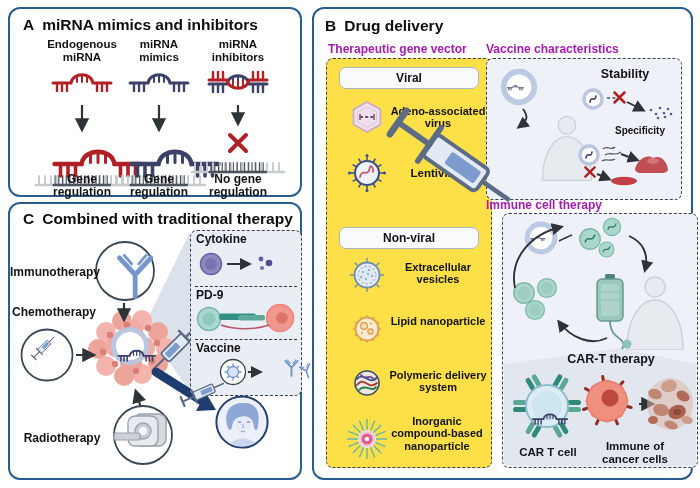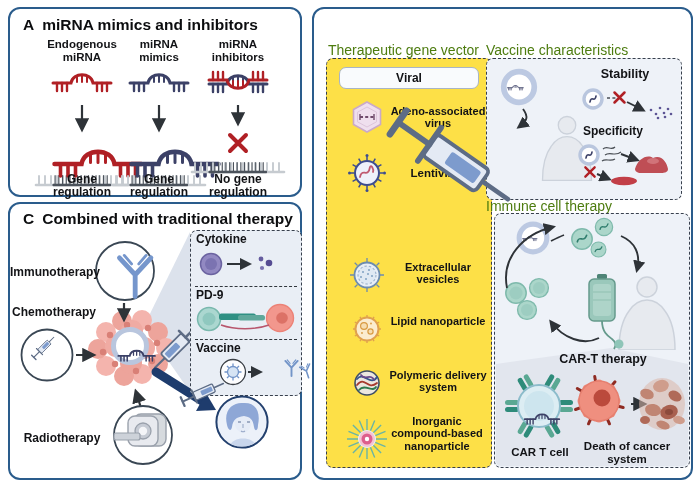--- a/index.html
+++ b/index.html
@@ -4,21 +4,21 @@
 <style>
   html,body{margin:0;padding:0;background:#fff;}
   .fig{position:relative;width:700px;height:488px;background:#fff;overflow:hidden;
        font-family:"Liberation Sans",sans-serif;border-radius:31px;-webkit-font-smoothing:antialiased;}
   .abs{position:absolute;}
   svg.abs{overflow:visible;}
   .panel{position:absolute;background:#fff;border:2.6px solid #2a5c8c;border-radius:12px;box-sizing:border-box;}
   .ptitle{position:absolute;font-size:15.5px;font-weight:bold;color:#0c0d0f;white-space:nowrap;}
   .pletter{margin-right:8px;}
   .lbl{position:absolute;font-weight:bold;color:#121316;text-align:center;line-height:1.12;}
-  .hdr{position:absolute;font-weight:normal;color:#4d7c0f;font-size:14px;white-space:nowrap;}
+  .hdr{position:absolute;font-weight:bold;color:#a21caf;font-size:12px;white-space:nowrap;}
   .dashbox{position:absolute;background:#fde047;border:1.6px dashed #38404d;border-radius:7px;box-sizing:border-box;}
   .pill{position:absolute;background:#f9fbfd;border:1.3px solid #a9b5c5;border-radius:7px;
         font-weight:bold;font-size:12px;text-align:center;color:#101114;box-sizing:border-box;}
   .insetdiv{position:absolute;left:4px;right:4px;border-top:1.7px dashed #30363d;}
   .platform{position:absolute;background:#e2e6ee;}
   .red{color:#c62a2e;}
 </style>
 </head>
 <body>
 
@@ -290,20 +290,21 @@
       <path d="M16,52 C18,42 40,42 42,52 L42,56 H16 Z" fill="#c9d6ec"></path>
       <ellipse cx="29" cy="28" rx="8.5" ry="10.5" fill="#e6ecf7"></ellipse>
       <path d="M13,31 C9,15 20,8 29,9 C41,8 47,17 44,31 C44,37 41,38 40,33 C39,25 36,23 30,22 C22,23 19,26 18,33 C17,38 14,36 13,31 Z" fill="#8ea7d6"></path>
       <path d="M24,28 h3 M33,28 h3" stroke="#5a6e94" stroke-width="1.2"></path>
       <path d="M29,30 v4 M27,37 q2,1.6 4,0" stroke="#9aabc9" stroke-width="1.1" fill="none"></path>
     </g>
   </svg>
 </section>
 
 <section class="panel" style="left:312px;top:7px;width:381px;height:473px">
+  <div class="ptitle" style="left:11px;top:8px"><span class="pletter">B</span><span>Drug delivery</span></div>
 
   <div class="hdr" style="left:14px;top:33px">Therapeutic gene vector</div>
 
   <div class="dashbox" style="left:12px;top:49px;width:166px;height:410px">
     <div class="pill" style="left:12px;top:8px;width:140px;height:22px;line-height:21px">Viral</div>
 
     <svg class="abs" style="left:22px;top:40px" width="36" height="36">
       <polygon points="18,3 31.5,10.5 31.5,25.5 18,33 4.5,25.5 4.5,10.5" fill="#efdfee" stroke="#caa9c8" stroke-width="1.6"></polygon>
       <polygon points="18,8 27.5,13.2 27.5,22.8 18,28 8.5,22.8 8.5,13.2" fill="none" stroke="#ddc5db" stroke-width="1"></polygon>
       <path d="M11,18 H25" stroke="#6f4a6b" stroke-width="1.8" stroke-dasharray="3,2.2"></path>
@@ -315,20 +316,21 @@
       <path d="M32.5,20 H36.5 M30.9,26.3 L34.4,28.3 M26.3,30.9 L28.3,34.4 M20,32.5 V36.5 M13.7,30.9 L11.7,34.4 M9.1,26.3 L5.6,28.3 M7.5,20 H3.5 M9.1,13.7 L5.6,11.7 M13.7,9.1 L11.7,5.6 M20,7.5 V3.5 M26.3,9.1 L28.3,5.6 M30.9,13.7 L34.4,11.7" stroke="#3d4c8f" stroke-width="1.5"></path>
       <circle cx="37.5" cy="20" r="1.5" fill="#3d4c8f"></circle>
           <circle cx="20" cy="2.5" r="1.5" fill="#3d4c8f"></circle>
           <circle cx="2.5" cy="20" r="1.5" fill="#3d4c8f"></circle>
           <circle cx="20" cy="37.5" r="1.5" fill="#3d4c8f"></circle>
       <circle cx="20" cy="20" r="12" fill="#eef1fa" stroke="#3d4c8f" stroke-width="2"></circle>
       <path d="M13,24 C15,14 21,26 23,14 C24,11 27,16 26,19" stroke="#c05a70" stroke-width="1.8" fill="none" stroke-linecap="round"></path>
     </svg>
     <div class="lbl" style="left:58px;top:108px;width:106px;font-size:11.5px">Lentivirus</div>
 
+    <div class="pill" style="left:12px;top:168px;width:140px;height:22px;line-height:21px">Non-viral</div>
 
     <svg class="abs" style="left:20px;top:196px" width="40" height="40">
       <path d="M33,20 h4 M20,33 v4 M7,20 h-4 M20,7 v-4 M29.5,29.5 l2.8,2.8 M10.5,29.5 l-2.8,2.8 M10.5,10.5 l-2.8,-2.8 M29.5,10.5 l2.8,-2.8" stroke="#6c8cb0" stroke-width="1.3"></path>
       <circle cx="20" cy="20" r="12.5" fill="#e9eff6" stroke="#6c8cb0" stroke-width="1.8"></circle>
       <circle cx="20" cy="20" r="9" fill="#dfe9f3" stroke="#9ab1cc" stroke-width="1.1" stroke-dasharray="2.4,2"></circle>
       <circle cx="16" cy="17" r="1" fill="#7fa0c2"></circle>
           <circle cx="22" cy="15" r="1" fill="#7fa0c2"></circle>
           <circle cx="25" cy="21" r="1" fill="#7fa0c2"></circle>
           <circle cx="19" cy="24" r="1" fill="#7fa0c2"></circle>
           <circle cx="14" cy="22" r="1" fill="#7fa0c2"></circle>
@@ -395,36 +397,36 @@
         <circle cx="72" cy="25" r="1.3"></circle>
             <circle cx="77" cy="29" r="1.3"></circle>
             <circle cx="81" cy="23" r="1.3"></circle>
             <circle cx="85" cy="28" r="1.3"></circle>
             <circle cx="89" cy="24" r="1.3"></circle>
             <circle cx="79" cy="33" r="1.3"></circle>
             <circle cx="86" cy="32" r="1.3"></circle>
             <circle cx="92" cy="29" r="1.3"></circle>
       </g>
     </svg>
-    <div class="lbl" style="left:96px;top:66px;width:90px;font-size:12px;text-align:left">Specificity</div>
+    <div class="lbl" style="left:88px;top:66px;width:90px;font-size:10px;text-align:right">Specificity</div>
     <svg class="abs" style="left:88px;top:80px" width="106" height="46">
       <use href="#ring-sm" x="2" y="4" width="24" height="24"></use>
       <path d="M28,10 C32,6 36,12 40,8 M30,16 C35,12 40,18 46,13 M27,22 C31,19 35,23 40,20" stroke="#4a4f55" stroke-width="1.2" fill="none"></path>
       <path d="M46,15 L62,21" stroke="#2e3338" stroke-width="1.9" fill="none" marker-end="url(#mArr)"></path>
       <path d="M60,30 C63,20 72,15 78,19 C86,15 92,23 93,30 C93,33 90,34 86,34 H66 C62,34 60,32 60,30 Z" fill="#bf4e55"></path>
       <ellipse cx="78" cy="22" rx="6" ry="3" fill="#d37a80" opacity="0.85"></ellipse>
       <use href="#redx" x="8" y="26" width="14" height="14"></use>
       <path d="M22,35 L34,40" stroke="#2e3338" stroke-width="1.9" fill="none" marker-end="url(#mArr)"></path>
       <ellipse cx="49" cy="42" rx="13" ry="4.2" fill="#c23f47"></ellipse>
     </svg>
   </div>
 
   <div class="hdr" style="left:172px;top:189px">Immune cell therapy</div>
 
-  <div class="dashbox" style="left:180px;top:204px;width:196px;height:255px;background:#eef2f8">
+  <div class="dashbox" style="left:188px;top:204px;width:196px;height:255px;background:#eef2f8">
     <div class="platform" style="left:1px;top:134px;width:192px;height:118px;clip-path:polygon(0 16px,60% 0,100% 16px,100% 100%,0 100%);border-radius:0 0 5px 5px"></div>
 
     <svg class="abs" style="left:19px;top:5px" width="38" height="38">
           <use href="#ring-np" width="38" height="38"></use>
         </svg>
     <svg class="abs" style="left:72px;top:2px" width="52" height="46">
       <use href="#rnacell" x="2" y="10" width="26" height="26"></use>
       <use href="#rnacell" x="26" y="0" width="22" height="22"></use>
       <use href="#rnacell" x="22" y="24" width="19" height="19"></use>
     </svg>
@@ -513,17 +515,17 @@
       <ellipse cx="12" cy="20" rx="7" ry="5" fill="#c08573" transform="rotate(20 12 20)"></ellipse>
       <ellipse cx="26" cy="12" rx="8" ry="6" fill="#cf9d8c" transform="rotate(-15 26 12)"></ellipse>
       <ellipse cx="40" cy="22" rx="7" ry="5" fill="#b06a58" transform="rotate(30 40 22)"></ellipse>
       <ellipse cx="18" cy="36" rx="8" ry="6" fill="#c08573" transform="rotate(10 18 36)"></ellipse>
       <ellipse cx="34" cy="38" rx="9" ry="7" fill="#a9604f" transform="rotate(-20 34 38)"></ellipse>
       <ellipse cx="34" cy="38" rx="4" ry="3" fill="#8c4a3c"></ellipse>
       <ellipse cx="44" cy="46" rx="6" ry="4" fill="#cf9d8c" transform="rotate(15 44 46)"></ellipse>
       <ellipse cx="10" cy="46" rx="5" ry="4" fill="#b06a58"></ellipse>
       <ellipse cx="28" cy="51" rx="7" ry="4" fill="#c08573" transform="rotate(20 28 51)"></ellipse>
     </svg>
-    <div class="lbl" style="left:86px;top:226px;width:92px;font-size:11.5px">Death of cancer system</div>
+    <div class="lbl" style="left:86px;top:226px;width:92px;font-size:11.5px">Immune of cancer cells</div>
   </div>
 </section>
 
 </div>
 
 </body></html>

